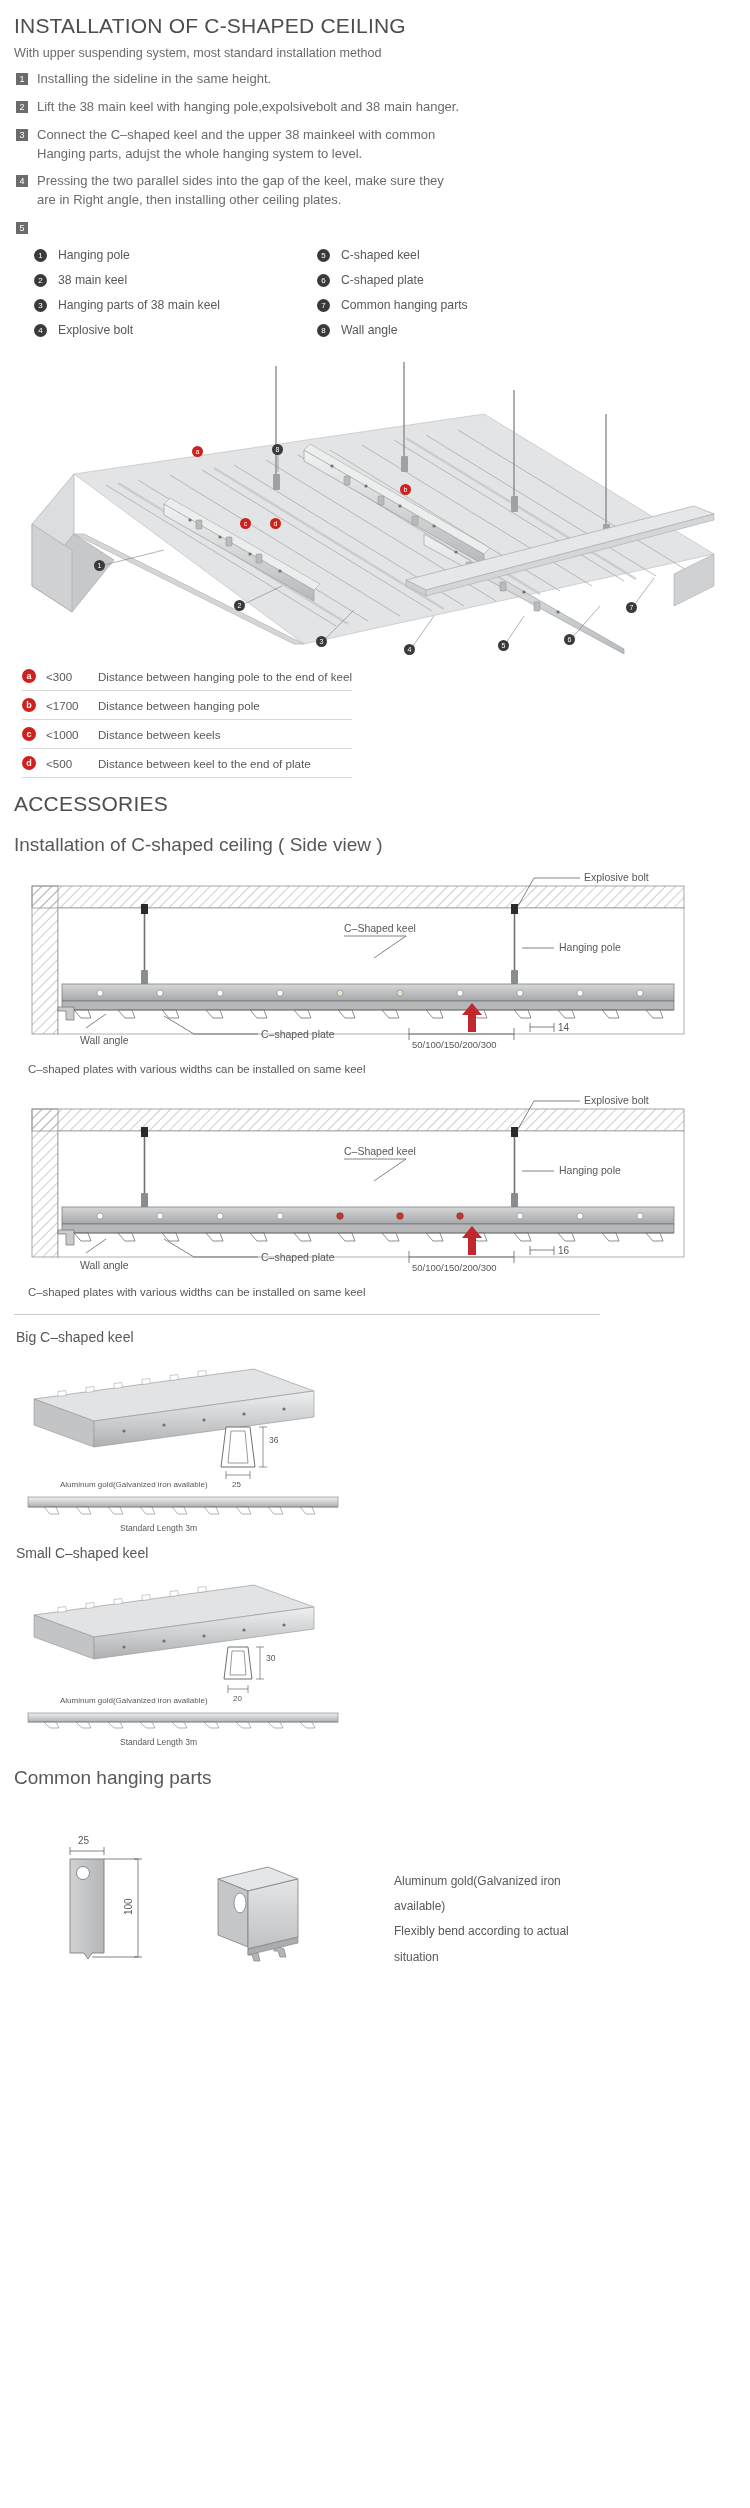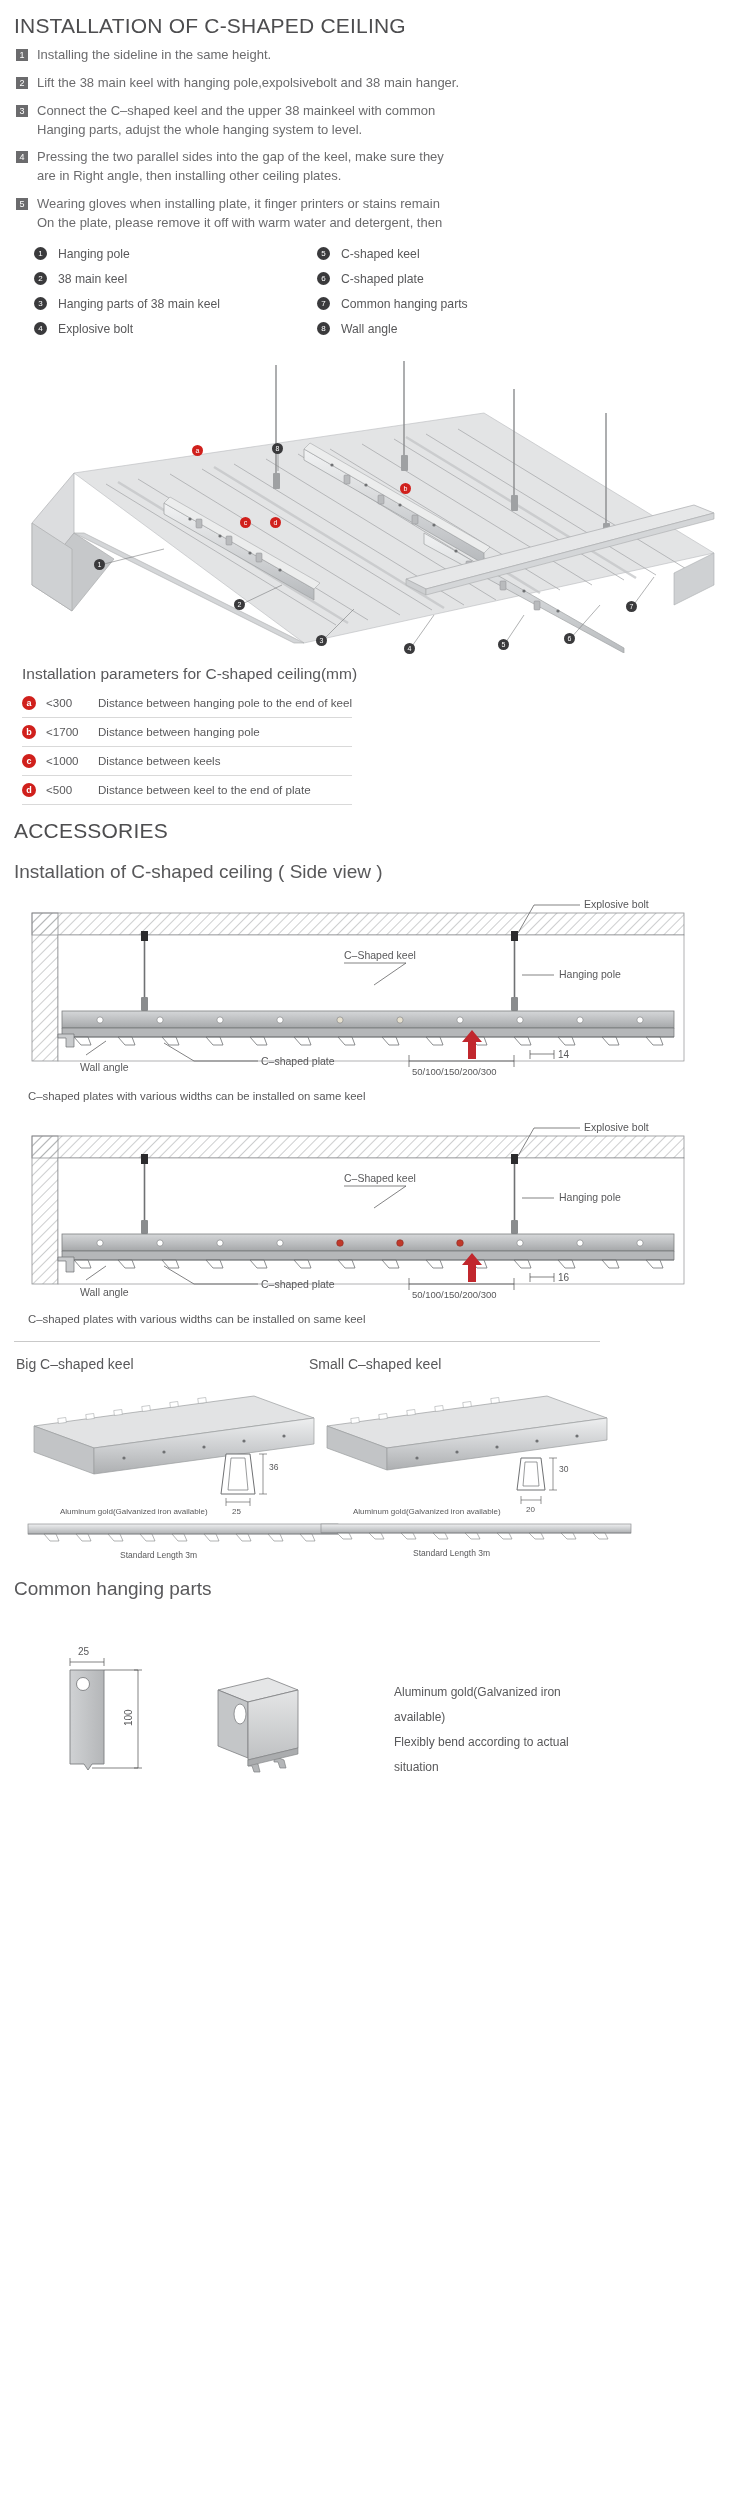--- a/index.html
+++ b/index.html
@@ -110,34 +110,35 @@
   .note {
     font-size: 11.4px; color: #58585a;
     margin: 2px 0 12px 14px;
   }
 
   hr.divider {
     border: none; border-top: 1px solid #c9c9c9;
     margin: 16px 0 10px 0;
   }
 
-  .two-col { display: flex; }
+  .two-col { display: flex; flex-direction: column; }
   .two-col > div { width: 50%; }
   .prod-title { font-size: 14px; color: #58585a; margin: 4px 0 2px 2px; }
 
   .alu-lines { font-size: 12px; color: #58585a; line-height: 2.1; }
   svg text { font-family: "Liberation Sans", sans-serif; fill: #58585a; }
 </style>
 </head>
 <body>
 
 <div class="page">
 
   
   <h1 class="section-title">INSTALLATION OF C-SHAPED CEILING</h1>
+  <p class="intro">With upper suspending system, most standard installation method</p>
 
   
   <div class="steps">
     <div class="step">
       <span class="step-num">1</span>
       <span class="step-text">
         <span>Installing the sideline in the same height.</span>
       </span>
     </div>
     <div class="step">
@@ -155,24 +156,20 @@
     </div>
     <div class="step">
       <span class="step-num">4</span>
       <span class="step-text">
         <span>Pressing the two parallel sides into the gap of the keel, make sure they</span>
         <span class="l2">are in Right angle, then installing other ceiling plates.</span>
       </span>
     </div>
     <div class="step">
       <span class="step-num">5</span>
-      <span class="step-text">
-        <span>Wearing  gloves when installing plate, it finger printers or stains remain</span>
-        <span class="l2">On the plate, please remove it off with warm water and detergent, then</span>
-      </span>
     </div>
   </div>
 
   
   <div class="legend">
     <div class="legend-col">
       <div class="legend-item">
         <span class="bullet-dark">1</span>
         <span class="legend-label">Hanging pole</span>
       </div>
@@ -328,21 +325,20 @@
     <span class="cal-dot" style="left:612px; top:248px;">7</span>
     <span class="cal-dot" style="left:258px; top:90px;">8</span>
 
     <span class="cal-dot red" style="left:178px; top:92px;">a</span>
     <span class="cal-dot red" style="left:386px; top:130px;">b</span>
     <span class="cal-dot red" style="left:226px; top:164px;">c</span>
     <span class="cal-dot red" style="left:256px; top:164px;">d</span>
   </div>
 
   
-  <h3 class="block-title" style="margin-left:8px;">Installation parameters for C-shaped ceiling(mm)</h3>
   <div class="param-table">
     <div class="param-row">
       <span class="pill">a</span>
       <span class="param-val">&lt;300</span>
       <span class="param-desc">Distance between hanging pole to the end of keel</span>
     </div>
     <div class="param-row">
       <span class="pill">b</span>
       <span class="param-val">&lt;1700</span>
       <span class="param-desc">Distance between hanging pole</span>

